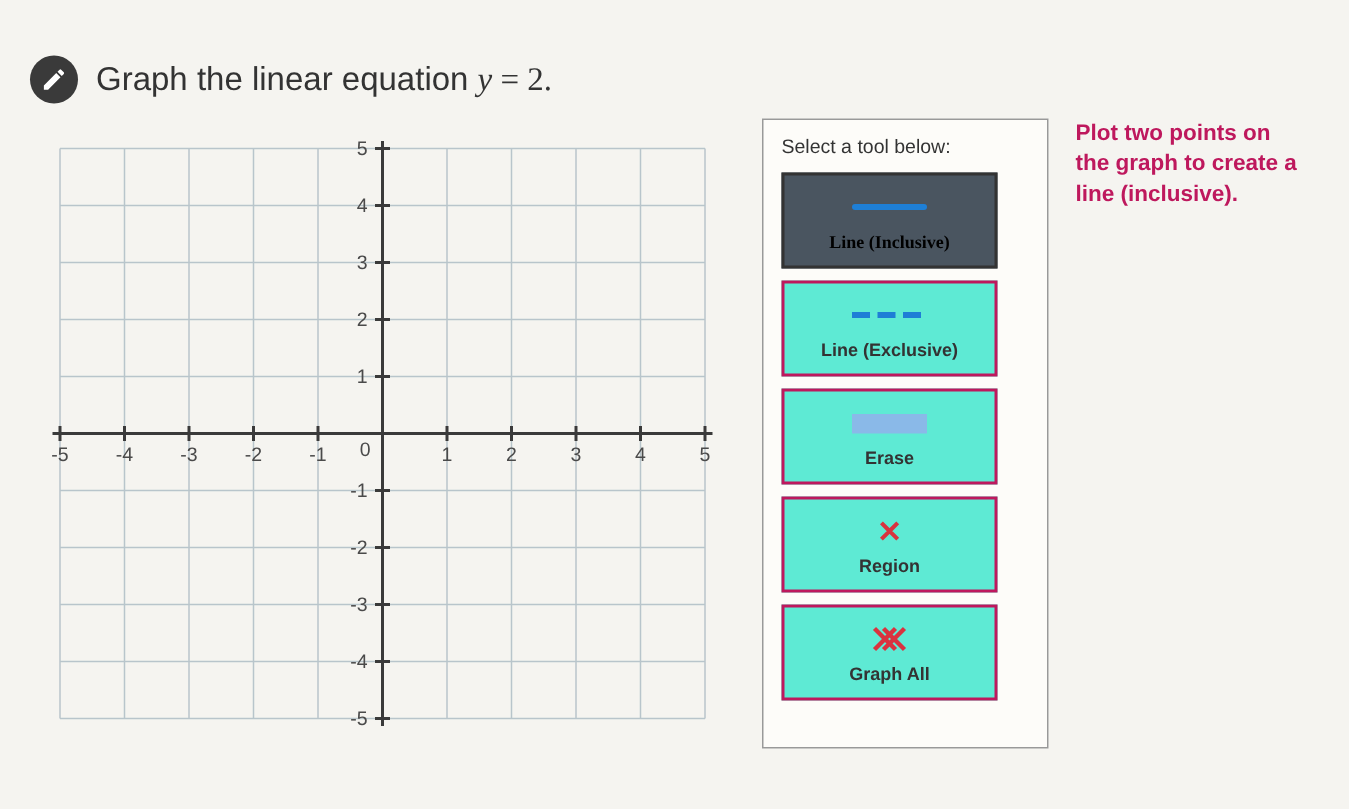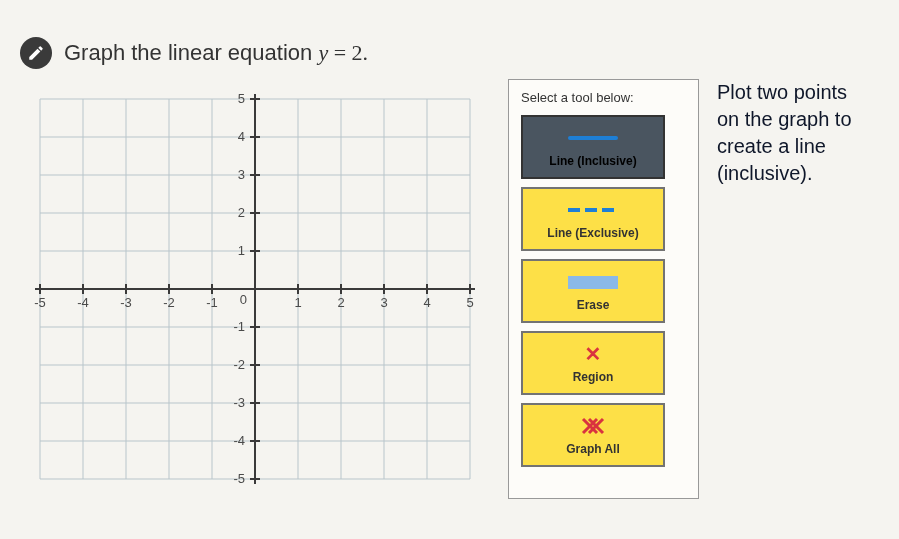--- a/index.html
+++ b/index.html
@@ -61,36 +61,37 @@
 }
 .tools-header {
   font-size: 13px;
   font-weight: normal;
   color: #333;
   margin-bottom: 10px;
 }
 .tool-btn {
   width: 140px;
   height: 60px;
-  border: 2px solid #737373;
-  background: #fde047;
+  border: 2px solid #be185d;
+  background: #5eead4;
   margin-bottom: 8px;
   display: flex;
   flex-direction: column;
   align-items: center;
   justify-content: center;
   cursor: pointer;
   font-size: 12px;
   color: #333;
   font-weight: bold;
 }
 .tool-btn.selected {
   background: #4a5560;
   color: #000;
   border: 2px solid #333;
+  font-family: Liberation Serif, serif;
 }
 .tool-preview {
   height: 24px;
   display: flex;
   align-items: center;
   justify-content: center;
   margin-bottom: 4px;
 }
 .line-solid {
   width: 50px;
@@ -114,23 +115,23 @@
   height: 13px;
   background: #8ab9e8;
 }
 .erase-x {
   color: #d9333f;
   font-size: 20px;
   font-weight: bold;
 }
 .hint {
   width: 150px;
-  font-size: 20px;
-  font-weight: normal;
-  color: #0f172a;
+  font-size: 15px;
+  font-weight: bold;
+  color: #be185d;
   line-height: 1.35;
 }
 .axis-label {
   font-size: 13px;
   fill: #4a4a4a;
 }
 </style>
 </head>
 <body>
 

